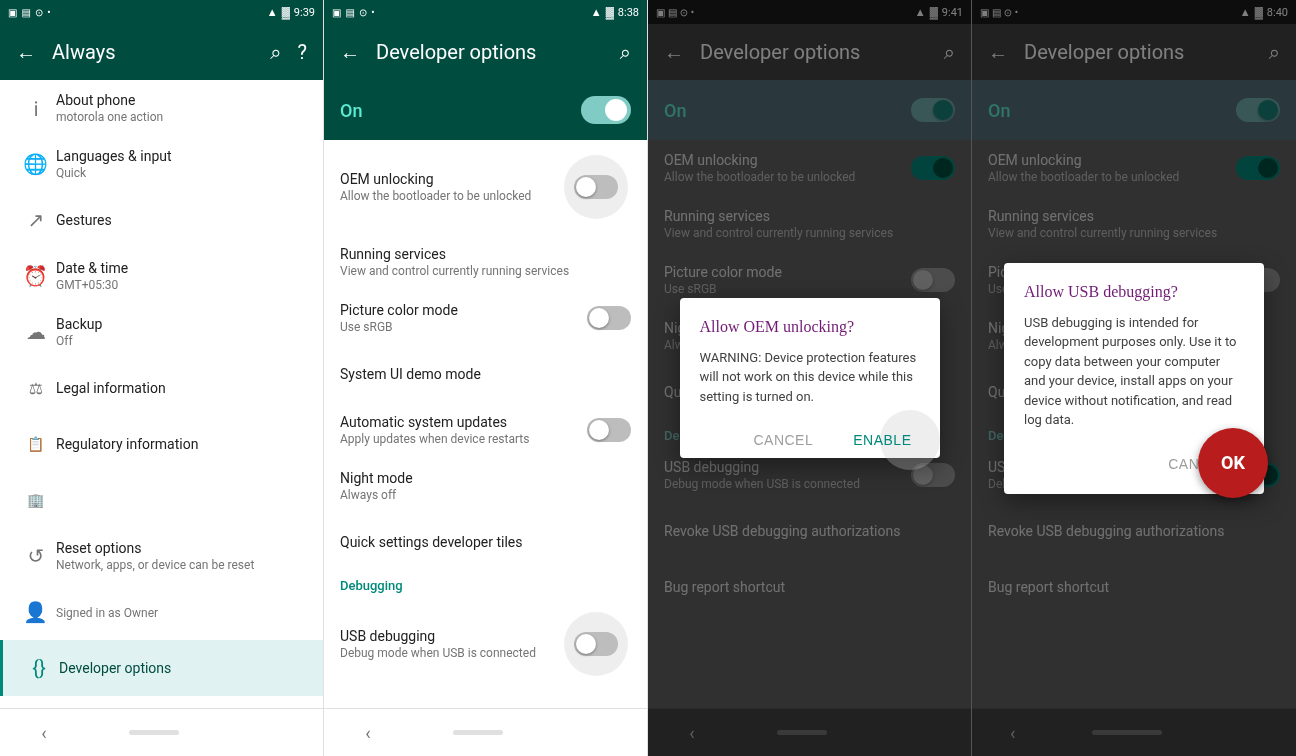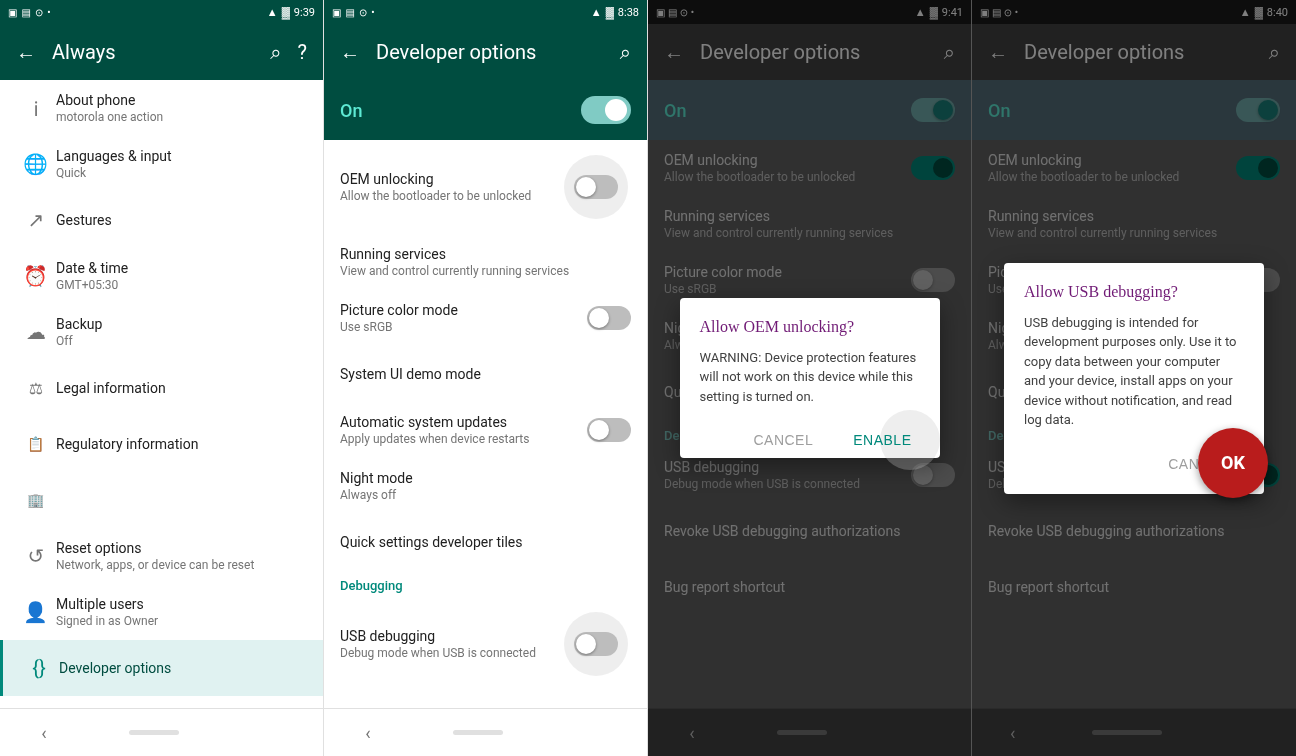--- a/index.html
+++ b/index.html
@@ -165,21 +165,20 @@
     <div class="settings-item">
       <div class="settings-item-icon">↺</div>
       <div class="settings-item-text">
         <div class="settings-item-title">Reset options</div>
         <div class="settings-item-subtitle">Network, apps, or device can be reset</div>
       </div>
     </div>
     <div class="settings-item">
       <div class="settings-item-icon">👤</div>
       <div class="settings-item-text">
-        <div class="settings-item-title">Multiple users</div>
         <div class="settings-item-subtitle">Signed in as Owner</div>
       </div>
     </div>
     <div class="settings-item settings-item-active" style="border-left: 3px solid #00897b;">
       <div class="settings-item-icon" style="color:#00897b;">{}</div>
       <div class="settings-item-text">
         <div class="settings-item-title">Developer options</div>
       </div>
     </div>
     <div class="settings-item">

